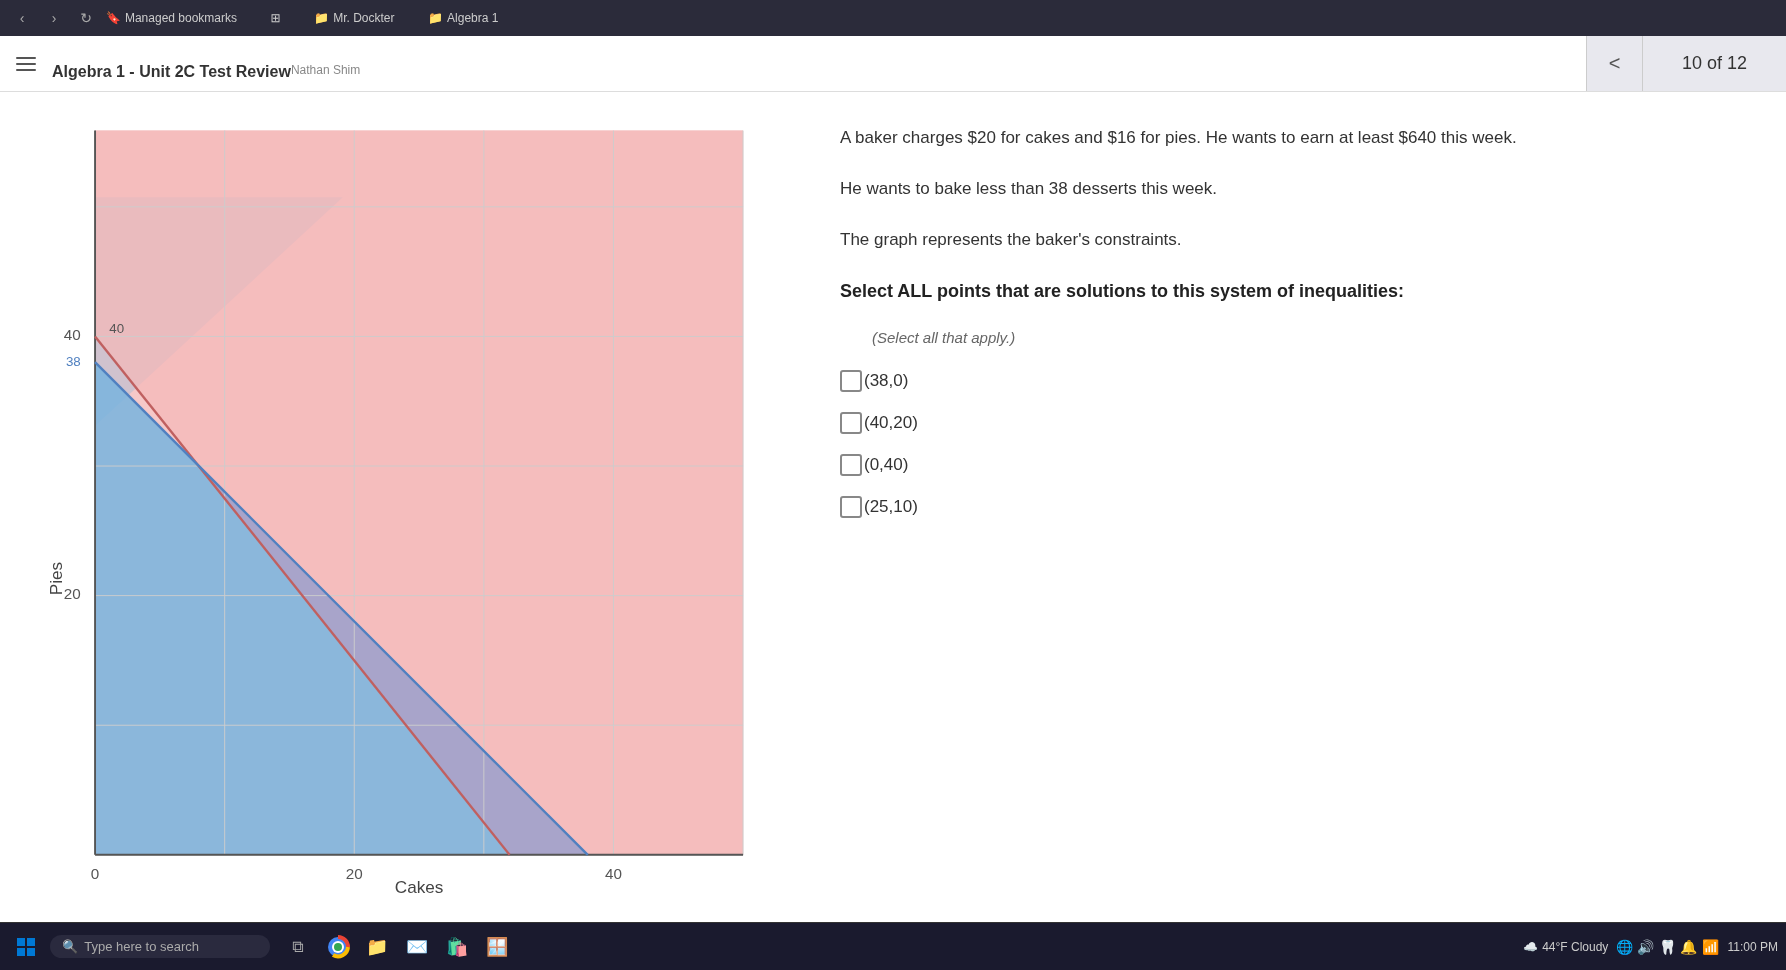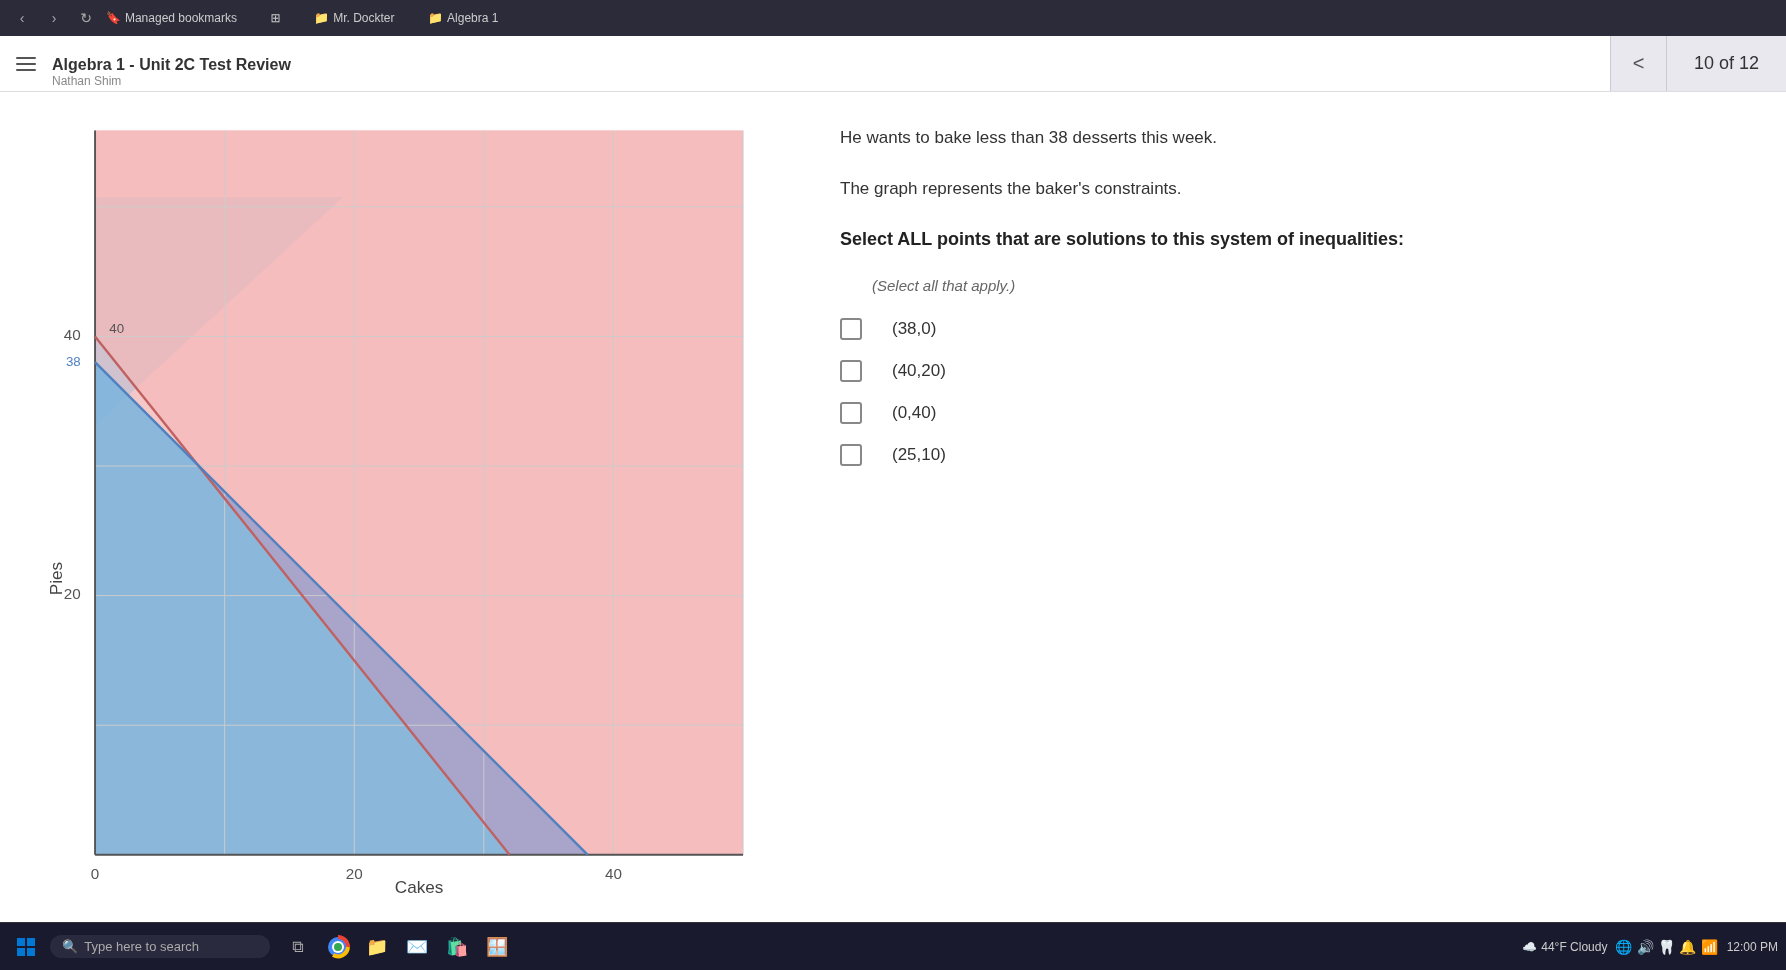--- a/index.html
+++ b/index.html
@@ -148,21 +148,21 @@
 
     .hamburger span {
       width: 20px;
       height: 2px;
       background: #555;
       border-radius: 1px;
     }
 
     .header-titles {
       display: flex;
-      flex-direction: column;
+      flex-direction: row;
       margin-top: 17px;
     }
 
     .app-title {
       font-size: 16px;
       font-weight: 600;
       color: #333;
     }
 
     .app-subtitle {
@@ -206,21 +206,21 @@
       display: flex;
       align-items: center;
       justify-content: center;
       cursor: pointer;
       font-size: 20px;
       color: #555;
       border-left: 1px solid #ccc;
     }
 
     .progress-indicator {
-      width: 120px;
+      width: 144px;
       height: 100%;
       background: #e8e8ee;
       display: flex;
       align-items: center;
       justify-content: center;
       font-size: 18px;
       font-weight: 500;
       color: #333;
       border-left: 1px solid #ccc;
     }
@@ -274,21 +274,21 @@
 
     .answer-options {
       display: flex;
       flex-direction: column;
       gap: 20px;
     }
 
     .answer-option {
       display: flex;
       align-items: center;
-      gap: 30px;
+      gap: 2px;
       cursor: pointer;
     }
 
     .checkbox {
       width: 22px;
       height: 22px;
       border: 2px solid #888;
       border-radius: 3px;
       flex-shrink: 0;
       background: #fff;
@@ -413,20 +413,21 @@
         <text x="45" y="250" text-anchor="end" font-size="16" fill="#555">40</text>
 
         <text x="45" y="277" text-anchor="end" font-size="14" fill="#5080c0">38</text>
 
         <text x="75" y="242" font-size="14" fill="#555">40</text>
 
       </svg>
     </div>
 
     <div class="right-panel">
+      <p class="problem-text">A baker charges $20 for cakes and $16 for pies. He wants to earn at least $640 this week.</p>
       <p class="problem-text">He wants to bake less than 38 desserts this week.</p>
       <p class="problem-text">The graph represents the baker's constraints.</p>
 
       <p class="question-bold">Select ALL points that are solutions to this system of inequalities:</p>
       <p class="select-hint">(Select all that apply.)</p>
 
       <div class="answer-options">
         <div class="answer-option">
           <div class="checkbox"></div>
           <span class="option-label">(38,0)</span>
@@ -494,16 +495,16 @@
       <span>44°F Cloudy</span>
     </div>
     <div style="display:flex; gap:4px; align-items:center;">
       <span style="font-size:14px;">🌐</span>
       <span style="font-size:14px;">🔊</span>
       <span style="font-size:14px;">🦷</span>
       <span style="font-size:14px;">🔔</span>
       <span style="font-size:14px;">📶</span>
     </div>
     <div style="font-size:12px; color:#ccc; text-align:right;">
-      <div>12:00 PM</div>
+      <div>11:00 PM</div>
     </div>
   </div>
 </div>
 
 </body></html>

